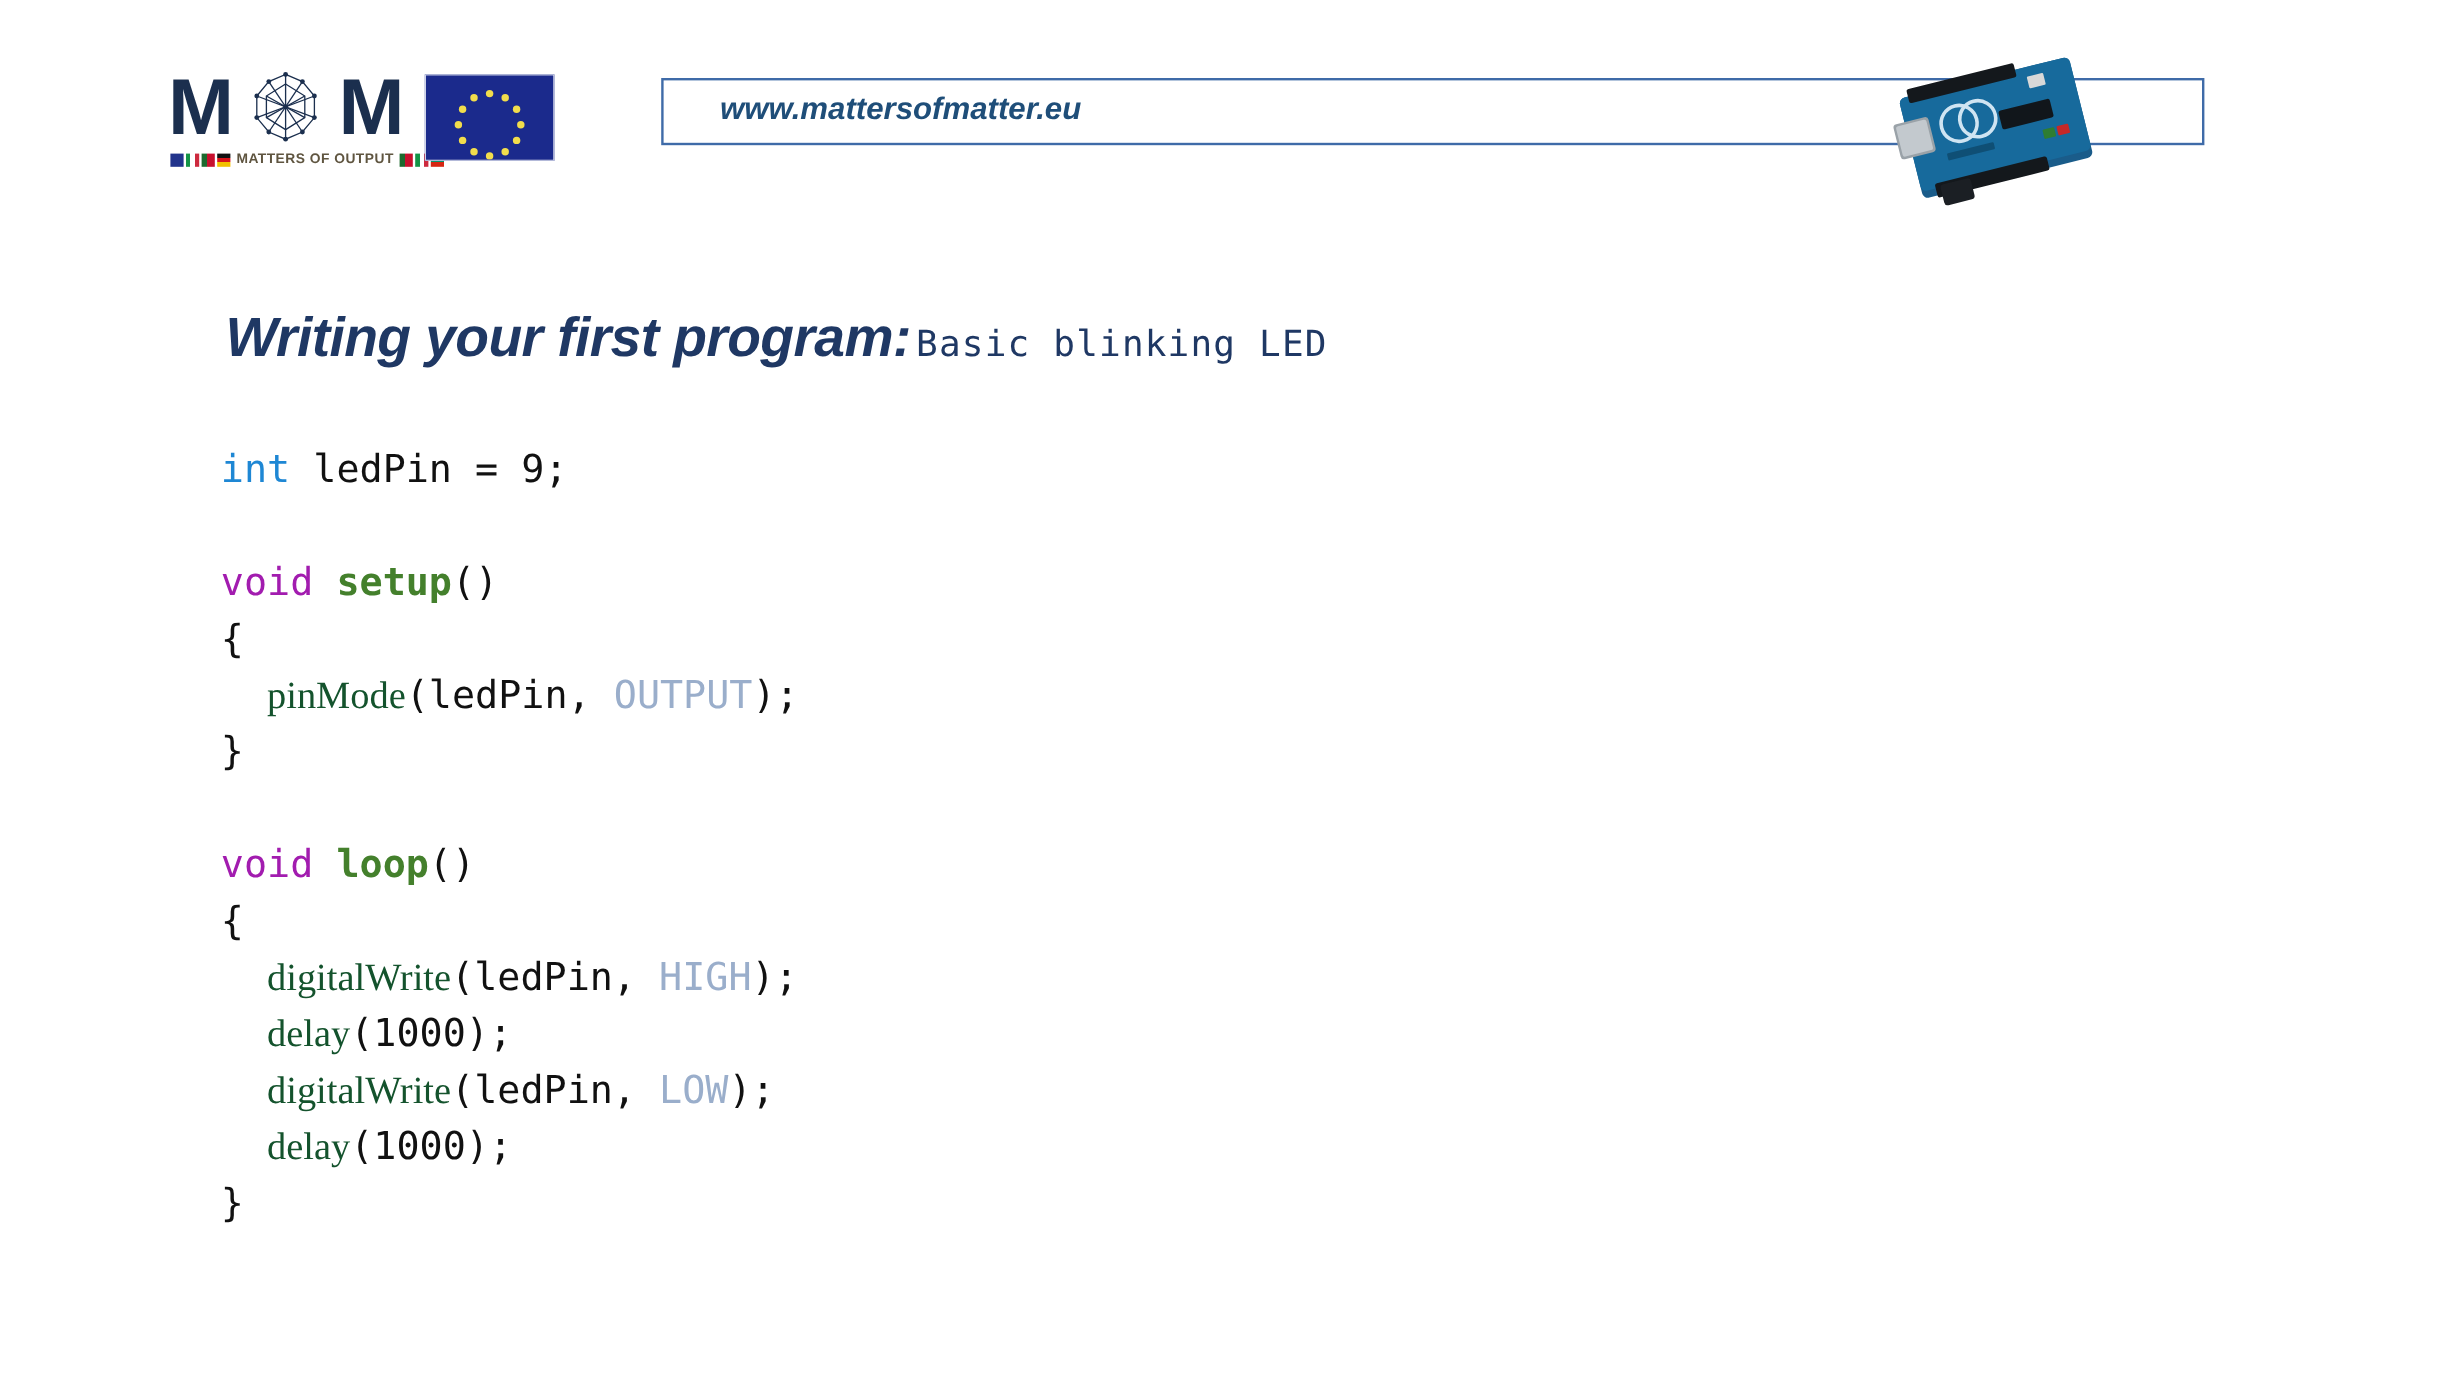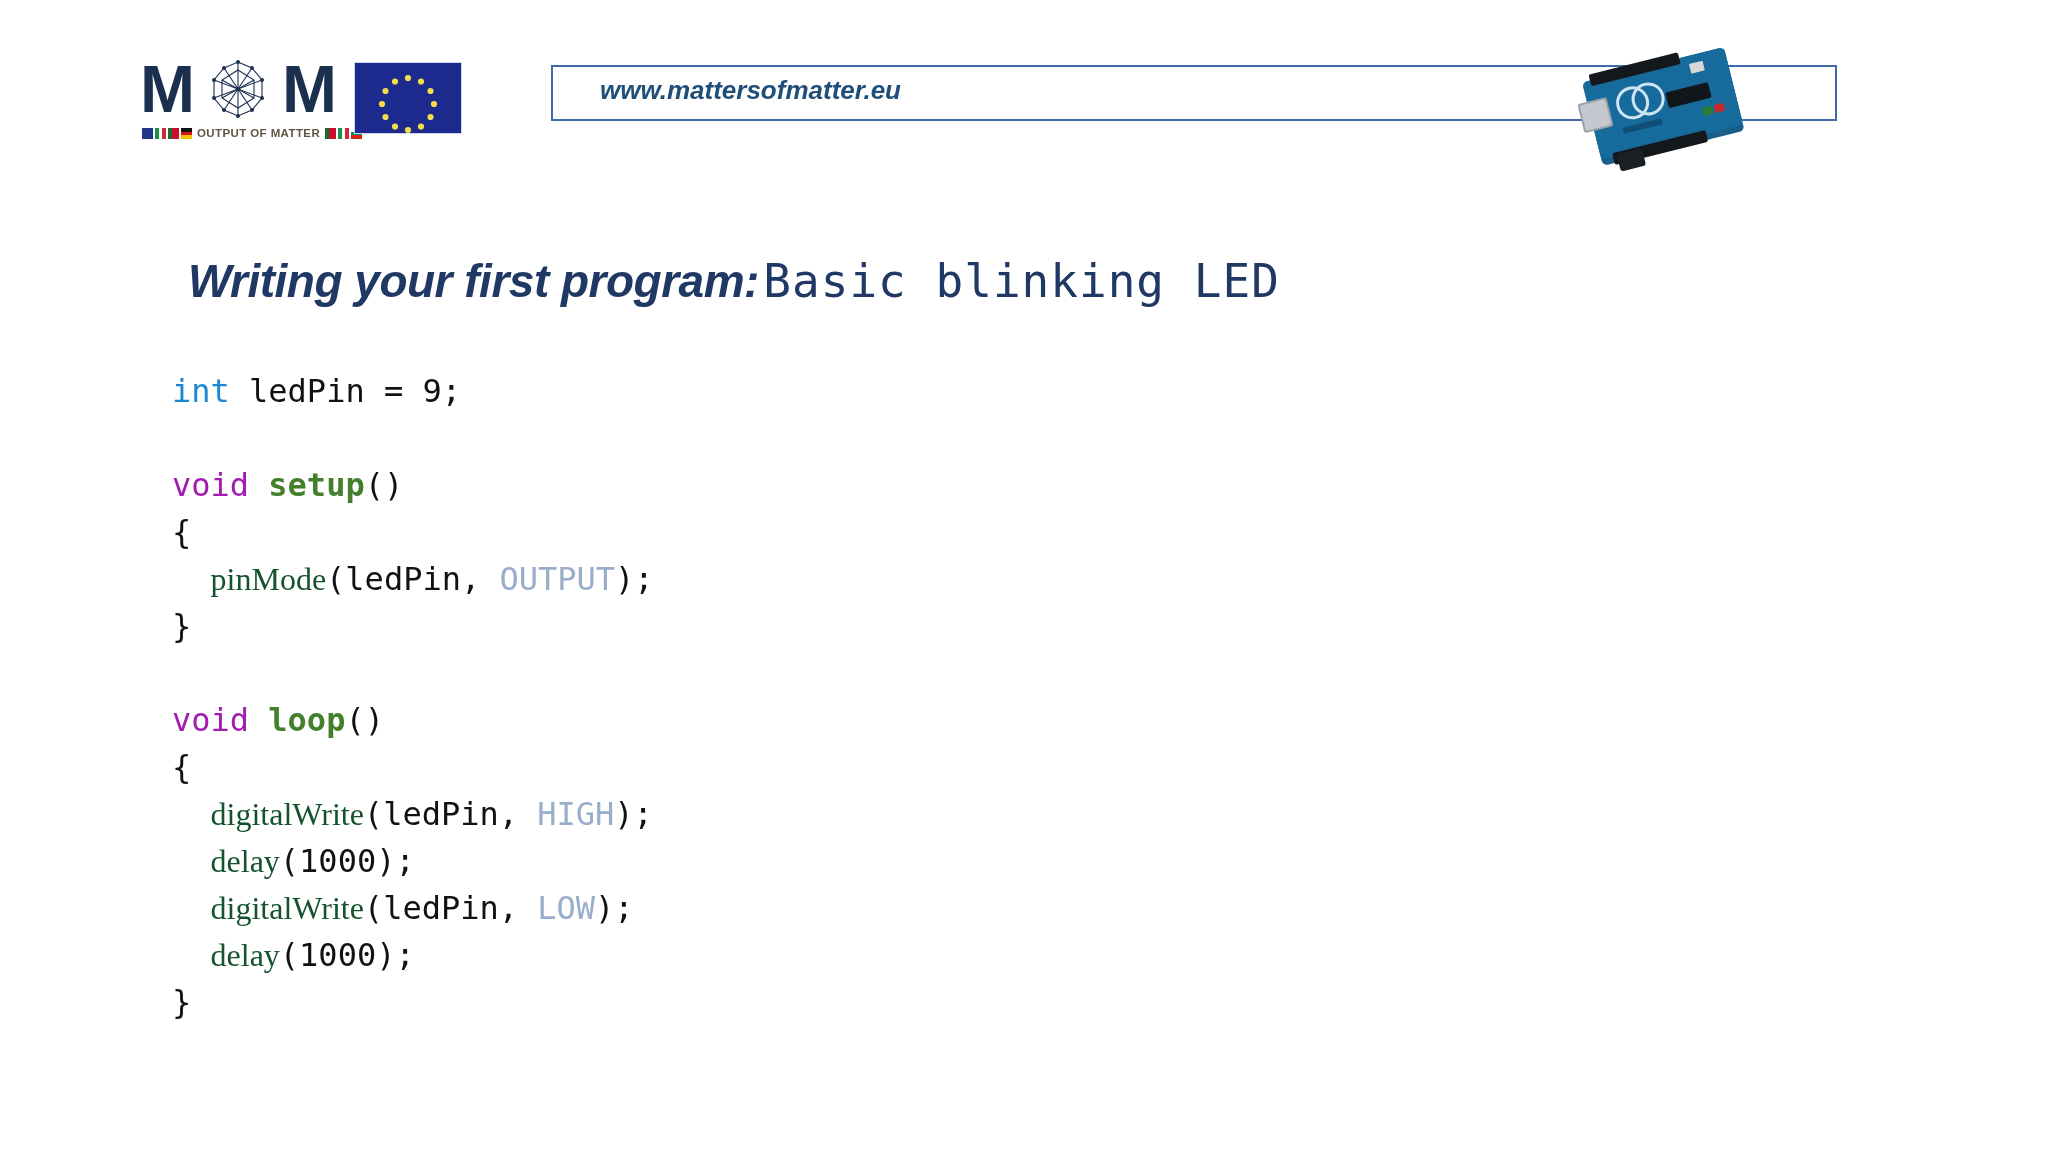--- a/index.html
+++ b/index.html
@@ -150,29 +150,29 @@
   .title-lead {
     font-family: "Liberation Sans", sans-serif;
     font-style: italic;
     font-weight: 700;
     font-size: 46px;
     color: #1f3864;
     letter-spacing: -0.5px;
   }
   .title-code {
     font-family: "DejaVu Sans Mono", monospace;
-    font-size: 46px;
+    font-size: 30px;
     color: #1f3864;
     letter-spacing: 1px;
   }
 
   
   .code-block {
     position: absolute;
-    left: 172px;
+    left: 184px;
     top: 368px;
     font-family: "DejaVu Sans Mono", monospace;
     font-size: 32px;
     line-height: 47px;
     color: #111111;
     white-space: pre;
   }
   .code-line { white-space: pre; min-height: 47px; }
   .t-type    { color: #1e87d4; }
   .t-void    { color: #a21caf; }
@@ -217,21 +217,21 @@
           </g>
         </svg>
       </span>
       <span class="mom-letter">M</span>
     </div>
     <div class="mom-sub">
       <span class="flagchip f-eu"></span>
       <span class="flagchip f-it"></span>
       <span class="flagchip f-pt"></span>
       <span class="flagchip f-de"></span>
-      <span class="mom-subtext">OUTPUT OF MATTER</span>
+      <span class="mom-subtext">MATTERS OF OUTPUT</span>
       <span class="flagchip f-pt"></span>
       <span class="flagchip f-it"></span>
       <span class="flagchip f-bg"></span>
     </div>
   </div>
 
   <div class="eu-flag">
     <svg width="106" height="70" viewBox="0 0 106 70">
       <rect width="106" height="70" fill="#1b2a8c"></rect>
       <g fill="#f2dd4c">

